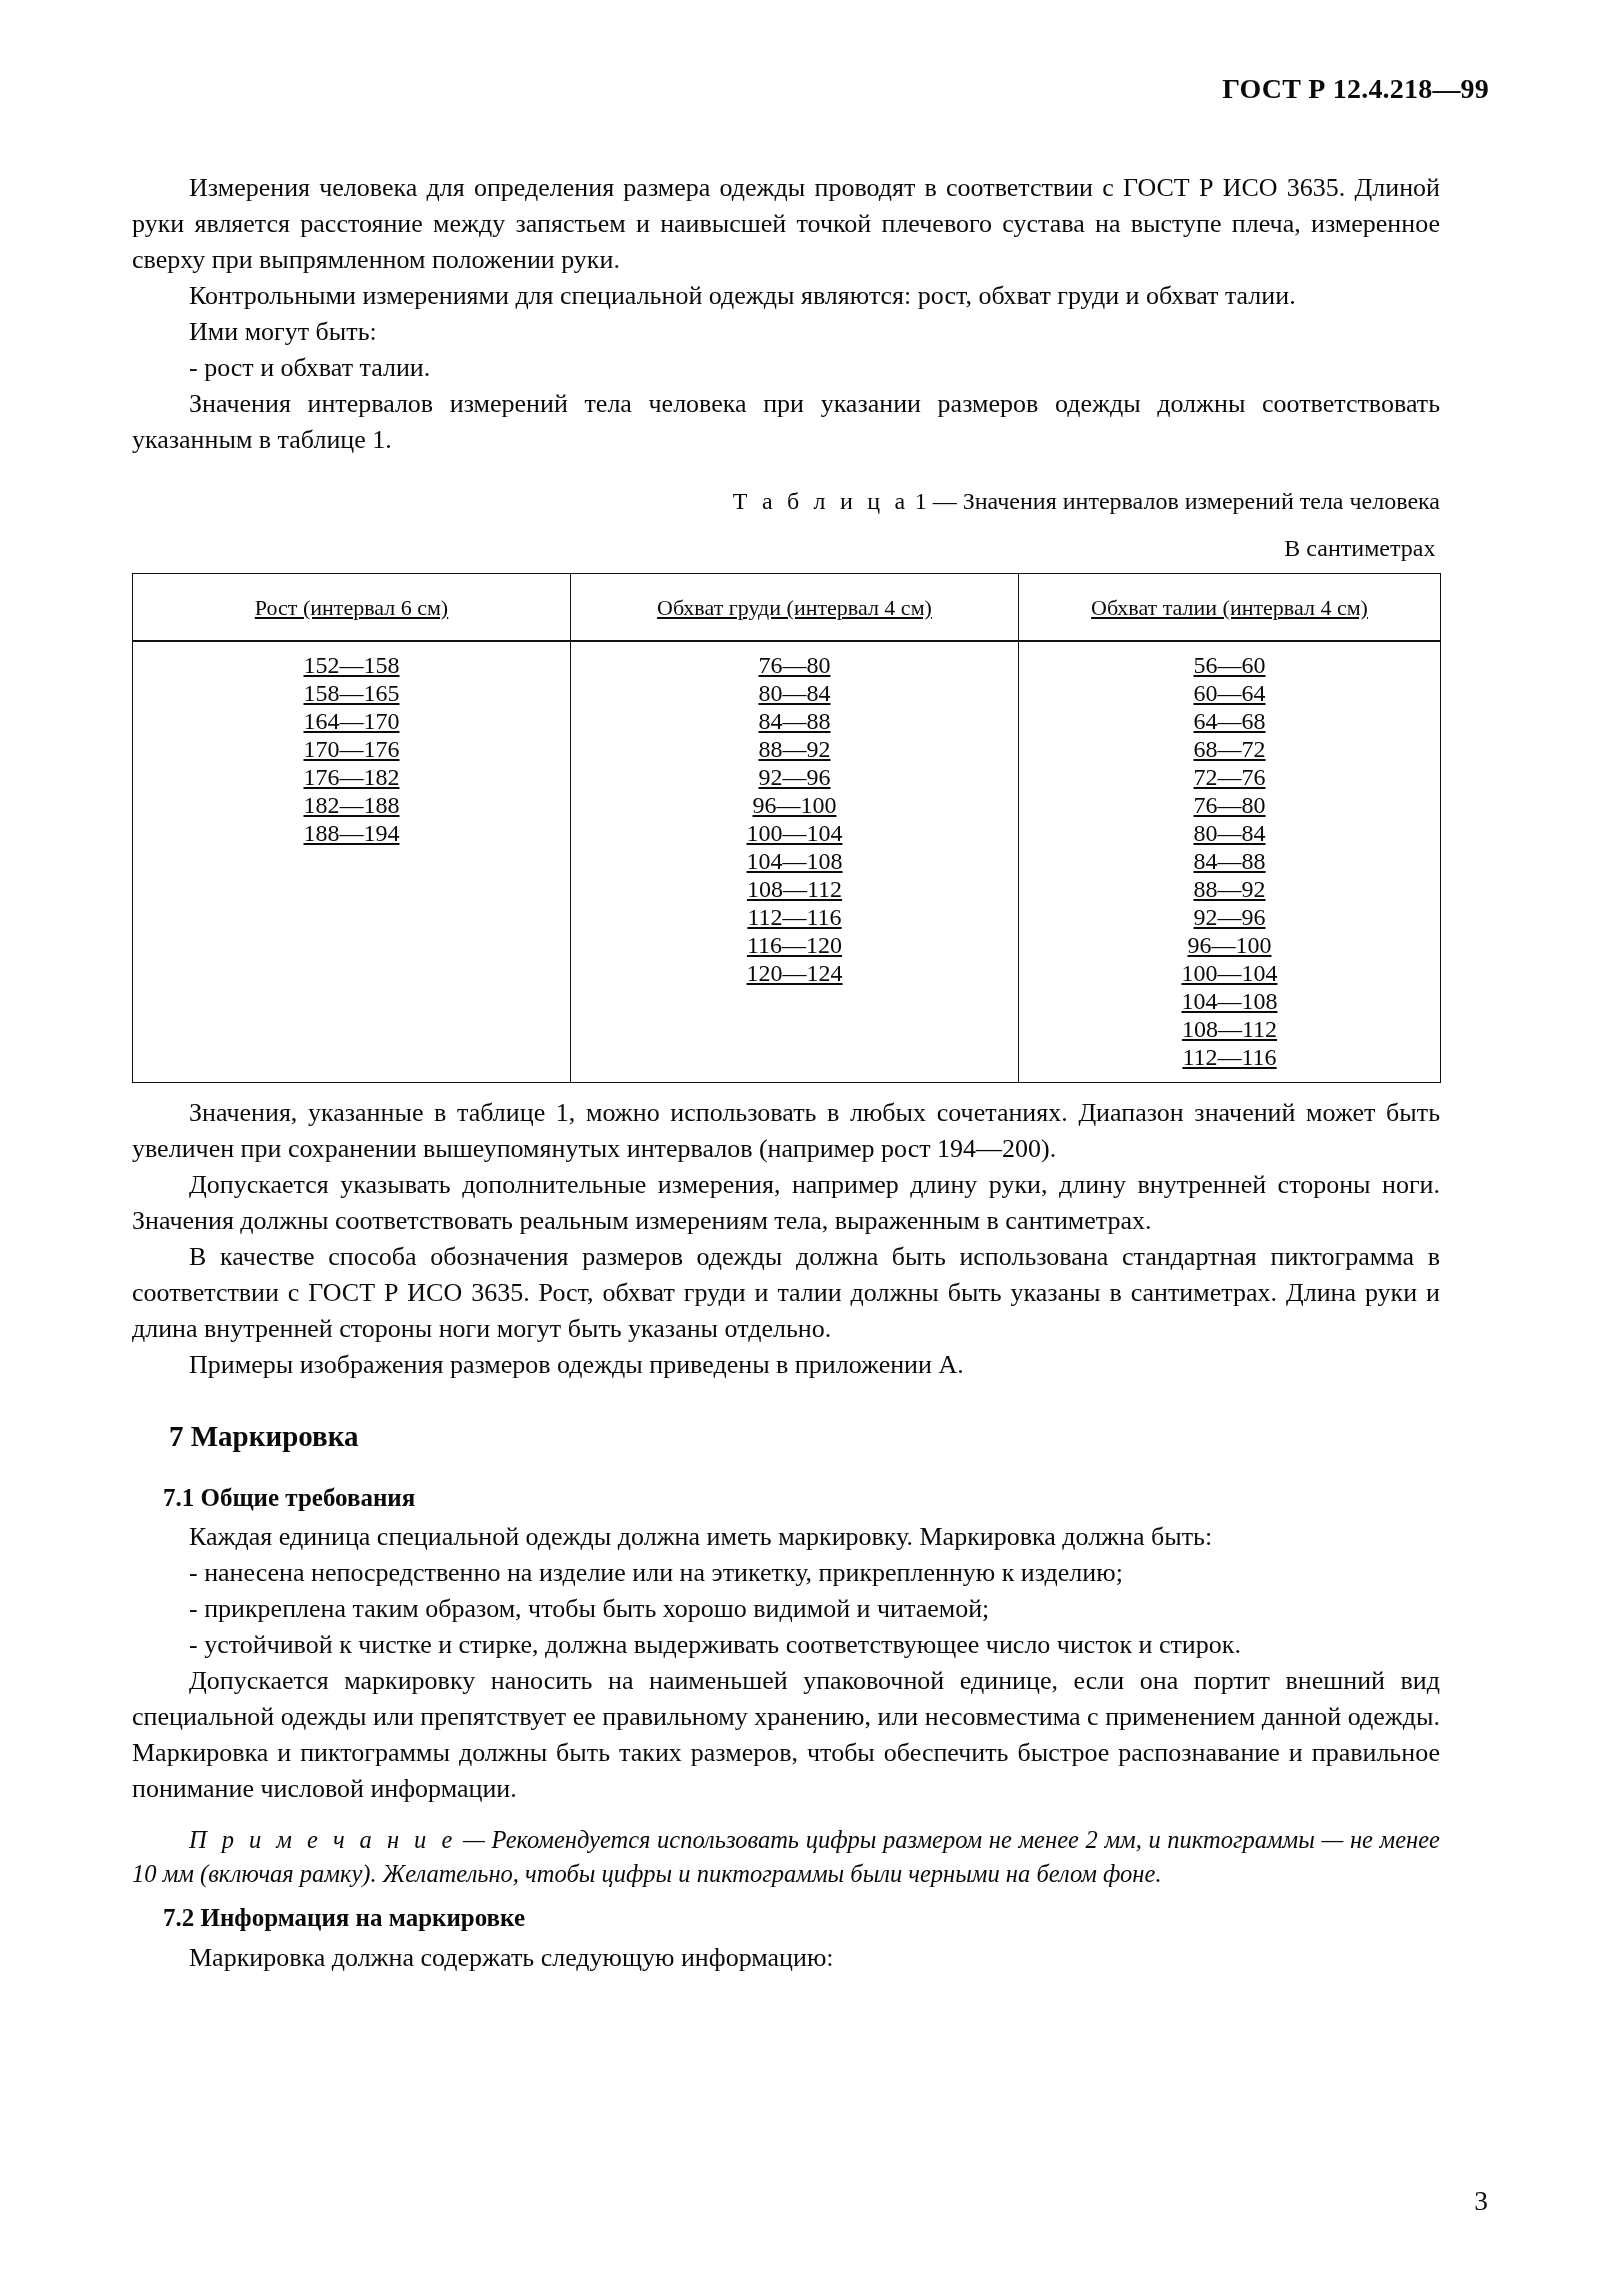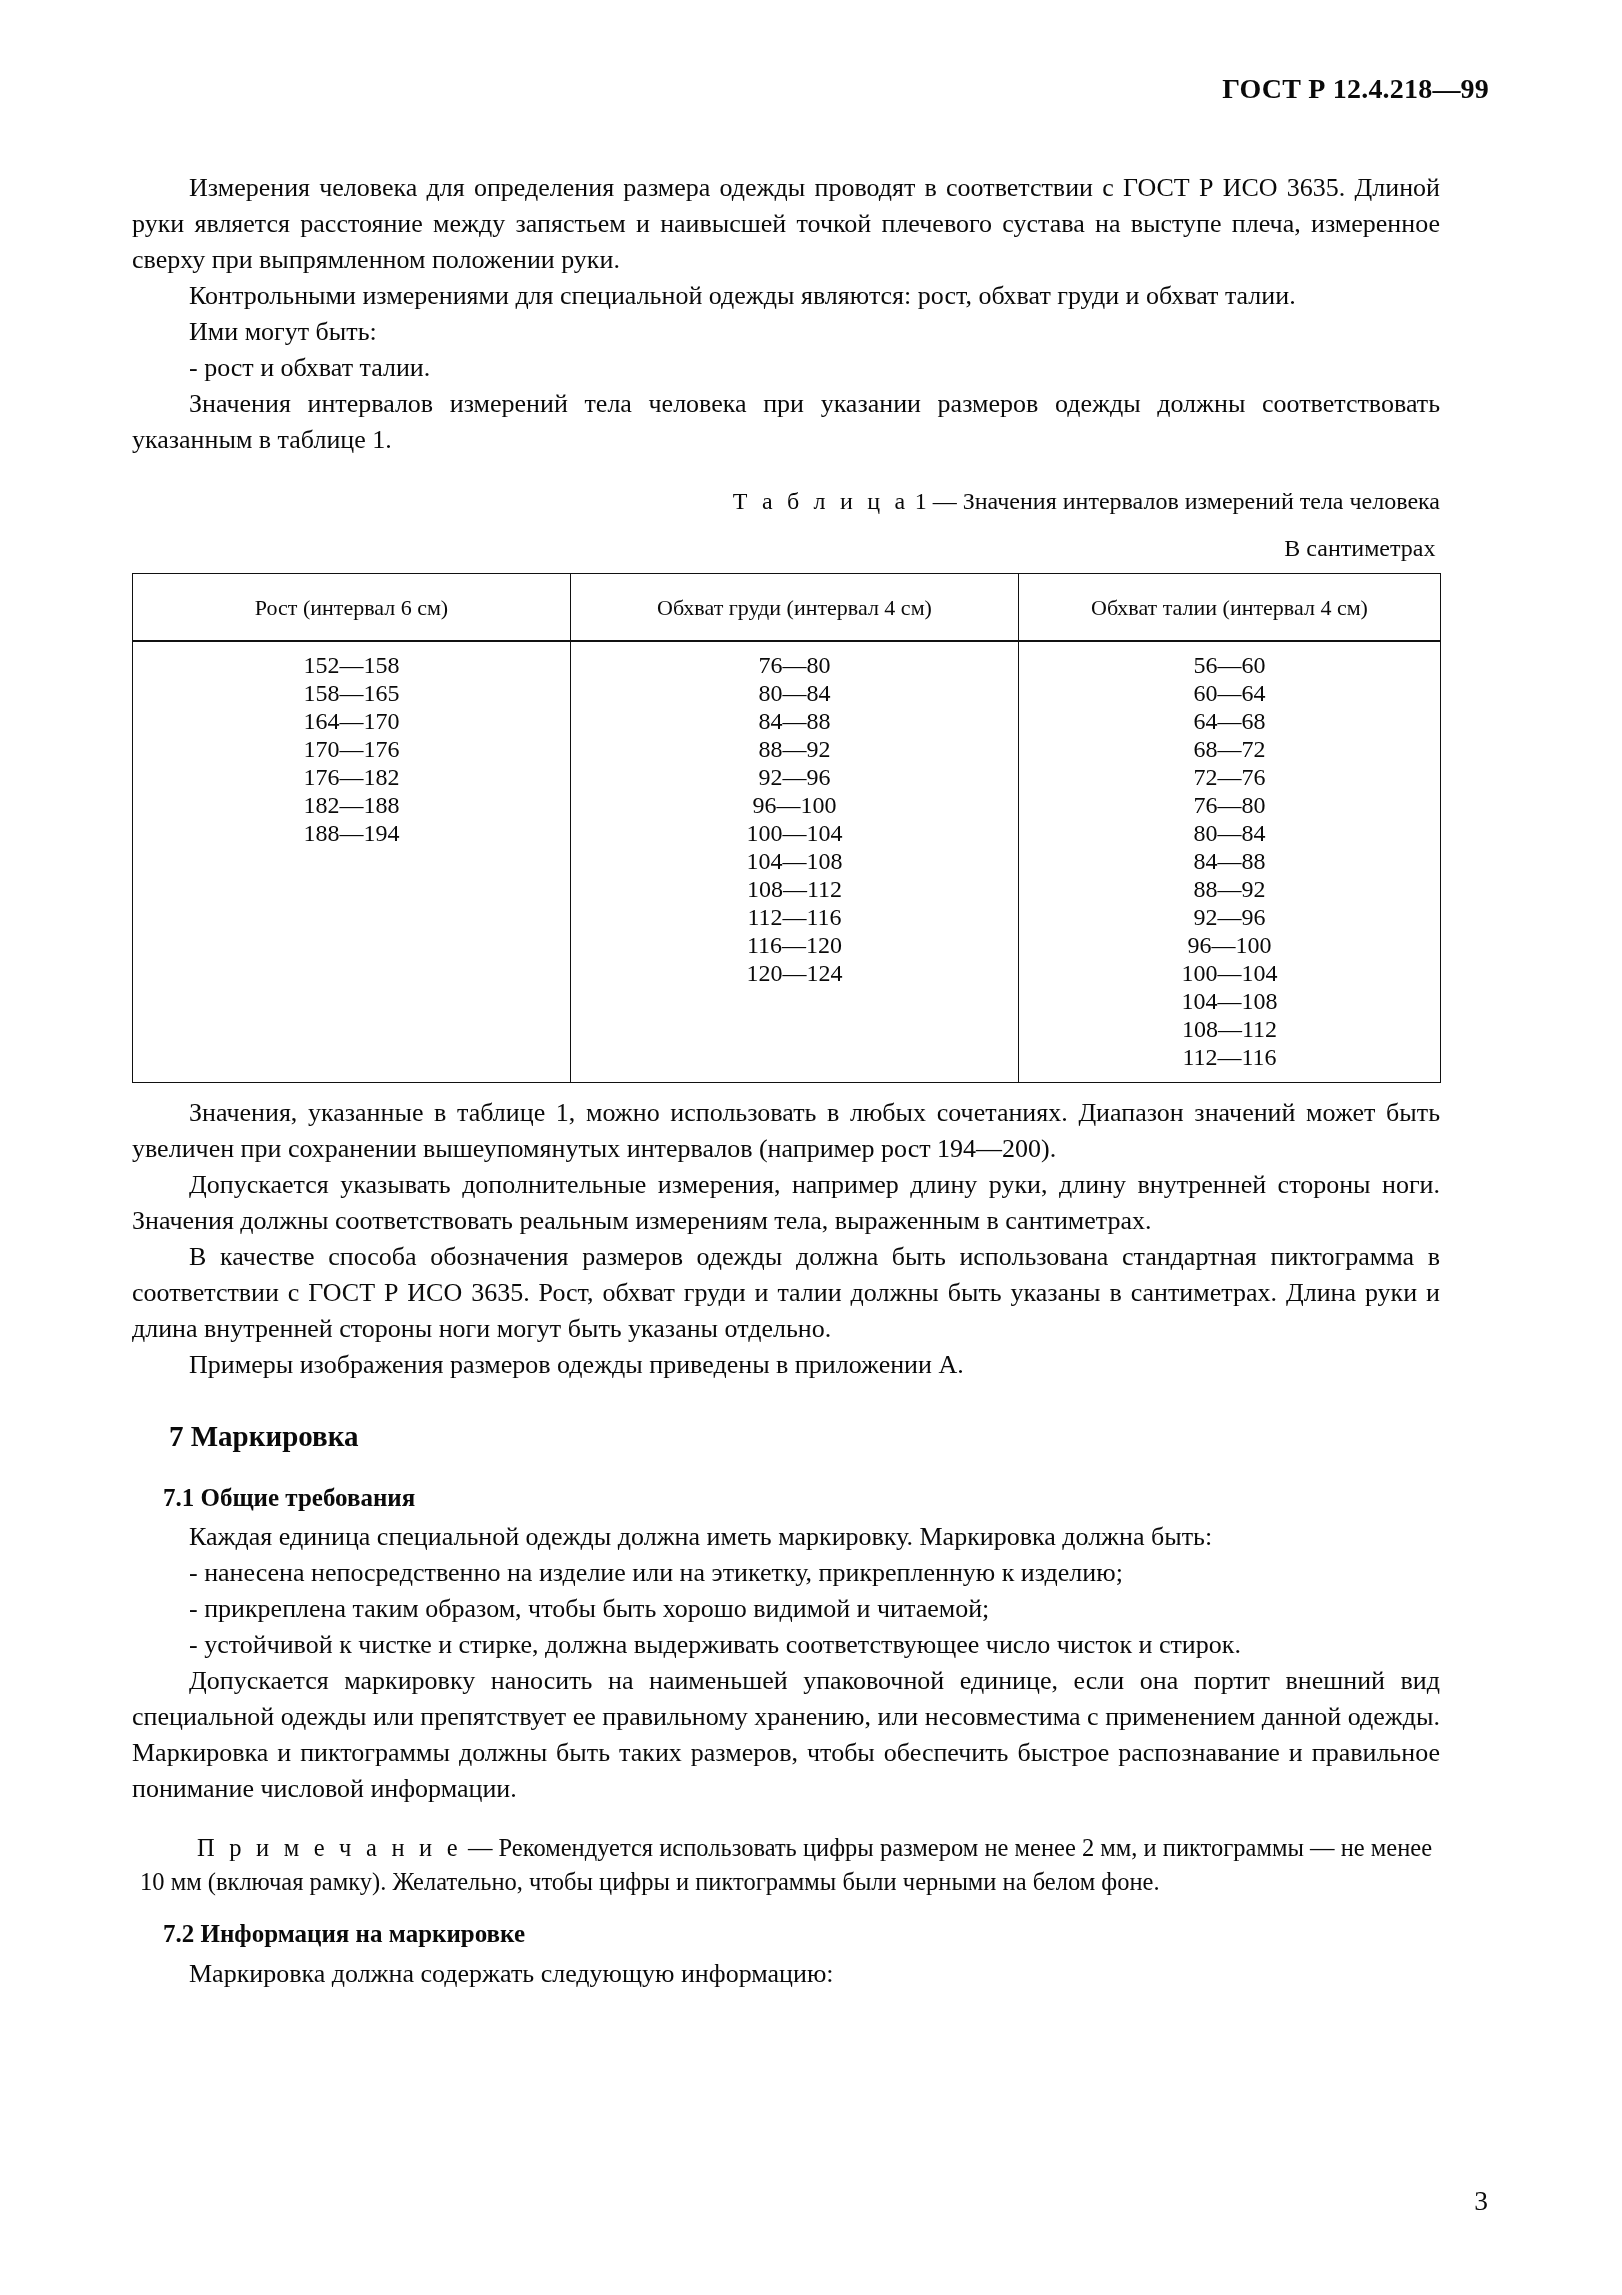--- a/index.html
+++ b/index.html
@@ -84,20 +84,21 @@
     text-align: right;
     padding-right: 4.6px;
   }
 
   
   table.gost {
     border-collapse: collapse;
     width: 1308px;
     table-layout: fixed;
     margin: 0;
+    text-decoration: underline;
   }
   table.gost th,
   table.gost td {
     border: 1.5px solid #111;
     padding: 0;
     vertical-align: top;
   }
   table.gost th {
     font-weight: normal;
     font-size: 22px;
@@ -136,26 +137,27 @@
     padding-top: 15.3px;
     padding-bottom: 4.6px;
     font-size: 25px;
     line-height: 34px;
     font-weight: bold;
     text-indent: 31px;
   }
   h3.subsec.tight { padding-top: 10.7px; }
 
   p.note {
-    margin: 8px;
+    margin: 0;
     padding-top: 15.3px;
     font-size: 24.5px;
     line-height: 34px;
     text-align: justify;
     text-indent: 57px;
+    font-style: italic;
   }
 
   .spacer-sm { height: 12.2px; }
 
   
   .page-number {
     position: absolute;
     right: 135px;
     top: 2185px;
     font-size: 27.5px;

